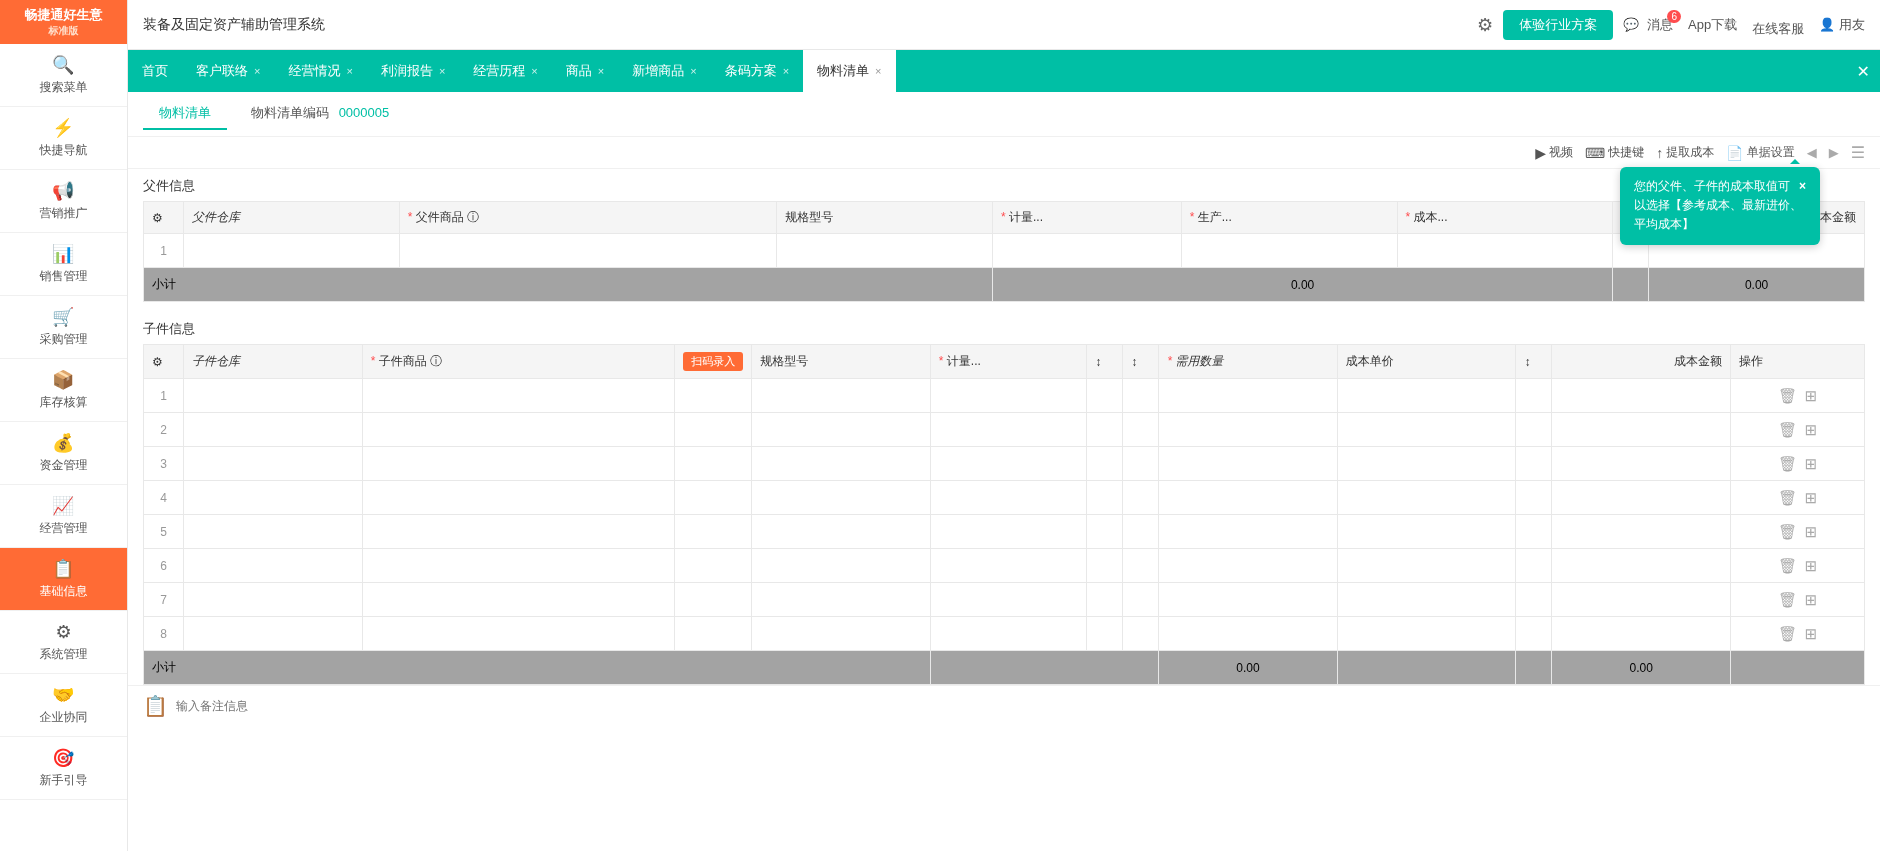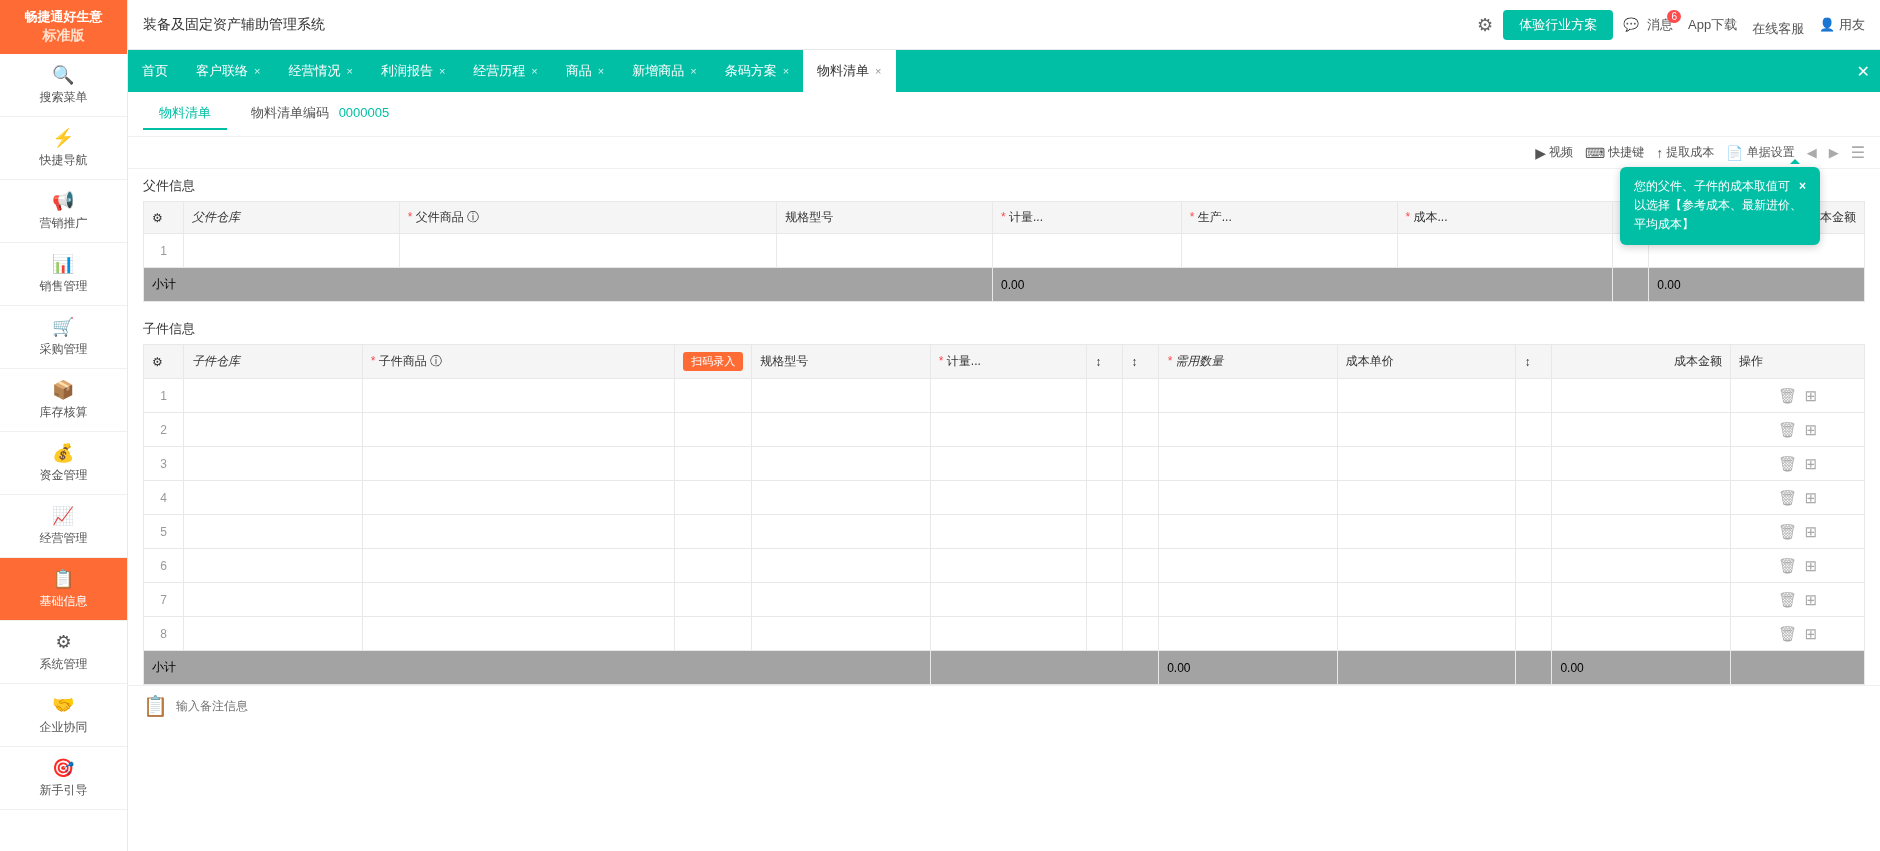--- a/index.html
+++ b/index.html
@@ -9,32 +9,32 @@
     .sidebar {
       width: 128px;
       background: #fff;
       display: flex;
       flex-direction: column;
       border-right: 1px solid #e8e8e8;
       flex-shrink: 0;
     }
     .sidebar-logo {
       background: #ff6b35;
-      height: 54px;
+      height: 44px;
       display: flex;
       align-items: center;
       justify-content: center;
       color: #fff;
       font-size: 13px;
       font-weight: bold;
       padding: 5px;
       flex-direction: column;
       line-height: 1.3;
     }
-    .sidebar-logo .sub { font-size: 14px; color: #ffe0cc; }
+    .sidebar-logo .sub { font-size: 10px; color: #ffe0cc; }
     .sidebar-item {
       display: flex;
       flex-direction: column;
       align-items: center;
       padding: 10px 5px;
       cursor: pointer;
       color: #555;
       font-size: 12px;
       border-bottom: 1px solid #f0f0f0;
       transition: background 0.2s;
@@ -208,21 +208,21 @@
     .data-table tr.subtotal td {
       background: #a3a3a3;
       font-weight: 500;
       margin-top: 30px;
     }
     .data-table .row-num {
       color: #999;
       text-align: center;
       width: 40px;
     }
-    .data-table .amount-col { text-align: left; }
+    .data-table .amount-col { text-align: center; }
     .col-settings { width: 36px; text-align: center; }
     .col-warehouse { min-width: 80px; font-style: italic; }
     .col-product { min-width: 140px; }
     .col-spec { min-width: 80px; }
     .col-unit { min-width: 70px; }
     .col-production { min-width: 80px; }
     .col-cost { min-width: 80px; }
     .col-amount { min-width: 80px; text-align: right; }
     .col-needed { min-width: 80px; font-style: italic; }
     .col-unitcost { min-width: 80px; }

